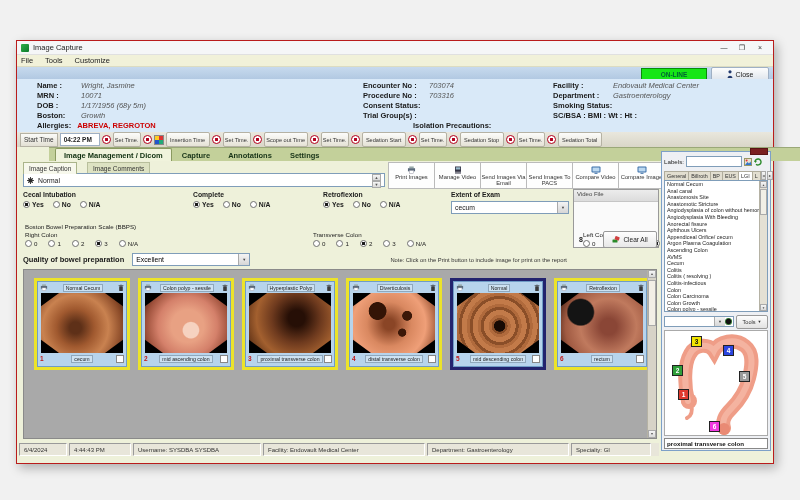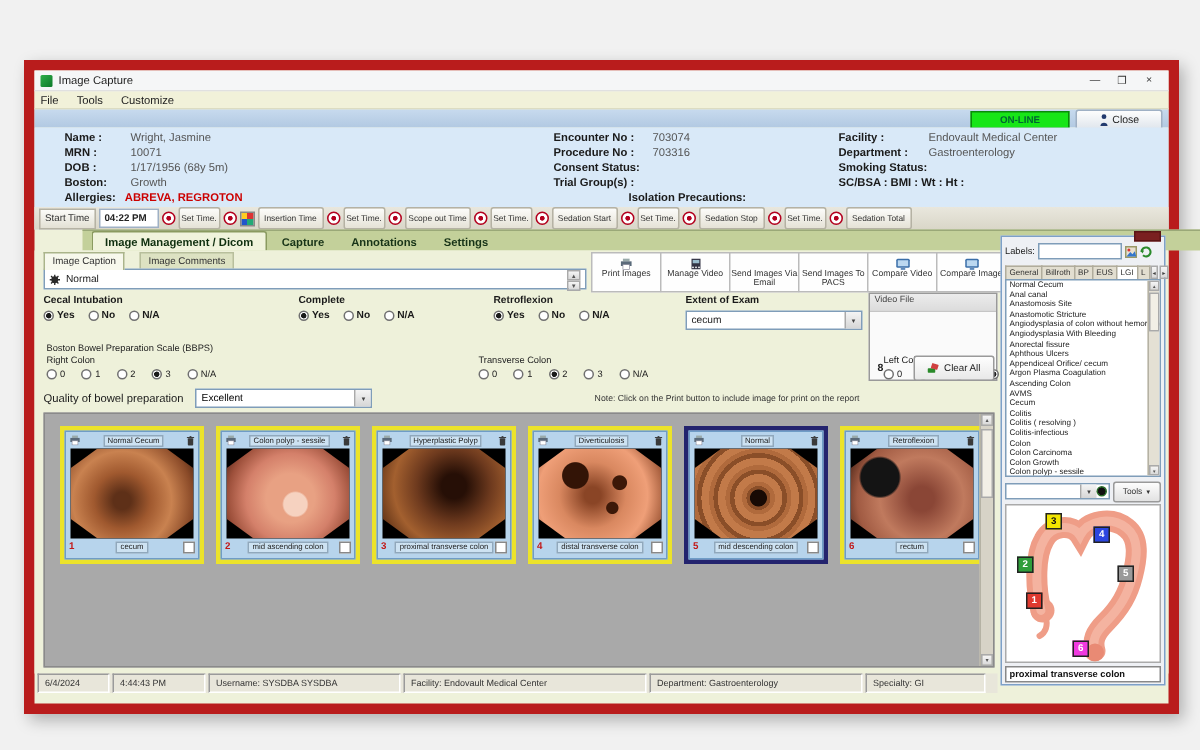--- a/index.html
+++ b/index.html
@@ -1,34 +1,34 @@
 <!DOCTYPE html>
 <html><head>
 <meta charset="utf-8">
 <style>
   html,body{margin:0;padding:0;}
   body{width:800px;height:500px;background:#f1f1f1;font-family:"Liberation Sans",sans-serif;position:relative;overflow:hidden;-webkit-font-smoothing:antialiased;}
-  .window{position:absolute;left:16px;top:40px;width:756px;height:422px;background:#eef1da;border:7px solid #b91c1c;box-shadow:3px 4px 10px rgba(0,0,0,.28);}
+  .window{position:absolute;left:16px;top:40px;width:756px;height:422px;background:#eef1da;border:1px solid #b91c1c;box-shadow:3px 4px 10px rgba(0,0,0,.28);}
   
   .titlebar{position:absolute;left:0;top:0;width:100%;height:14px;background:#f5f6f7;display:flex;align-items:center;padding:0 4px;box-sizing:border-box;font-size:7.5px;color:#222;border-bottom:1px solid #e0e0e0;}
   .appicon{width:8px;height:8px;background:linear-gradient(135deg,#2fae4a,#0d7a2a);margin-right:4px;border-radius:1px;}
   .wctrl{margin-left:auto;display:flex;}
   .wbtn{width:18px;height:13px;display:flex;align-items:center;justify-content:center;font-size:7px;color:#333;}
   
   .menubar{position:absolute;left:0;top:14px;width:100%;height:12px;background:#f1f1d9;border-bottom:1px solid #dcdcc2;display:flex;align-items:center;gap:12px;padding:0 4px;box-sizing:border-box;font-size:7.5px;color:#222;}
   
   .band{position:absolute;left:0;top:26px;width:100%;height:12px;background:linear-gradient(#c7daee,#b2c9e2);}
   .online{position:absolute;right:66px;top:1px;width:64px;height:10px;background:#17e617;border:1px solid #0a8a0a;color:#073;color:#052;font-size:6.5px;font-weight:bold;display:flex;align-items:center;justify-content:center;color:#063;}
   .closebtn{position:absolute;right:4px;top:0px;width:56px;height:12px;background:linear-gradient(#fdfdfd,#dfe5ec);border:1px solid #9fb0c4;border-radius:2px;display:flex;align-items:center;justify-content:center;gap:3px;font-size:7px;color:#222;}
   
   .patient{position:absolute;left:0;top:38px;width:100%;height:68px;background:#d9e9f8;}
   .pcol{position:absolute;top:2px;font-size:7.5px;color:#333;}
   .prow{height:10px;line-height:10px;white-space:nowrap;}
   .plbl{font-weight:bold;color:#1a1a1a;display:inline-block;}
-  .pval{color:#555;}
+  .pval{color:#555;font-style:italic;}
   .c1{left:20px;} .c1 .plbl{width:44px;}
   .c2{left:198px;} .c2 .plbl{width:58px;}
   .c3{left:346px;} .c3 .plbl{width:66px;}
   .c4{left:536px;} .c4 .plbl{width:60px;}
   .allergy{position:absolute;left:20px;top:42px;font-size:7.5px;font-weight:bold;color:#1a1a1a;white-space:nowrap;}
   .allergyval{color:#cc0000;margin-left:6px;}
   .isolation{position:absolute;left:396px;top:42px;font-size:7.5px;font-weight:bold;color:#1a1a1a;}
   
   .timebar{position:absolute;left:0;top:53px;width:100%;height:15px;display:flex;align-items:center;gap:2px;padding:0 3px;box-sizing:border-box;background:linear-gradient(#e9e7dd,#d9d6c8);}
   .tlabel{font-size:6.5px;color:#333;background:linear-gradient(#fbfbf8,#e3e0d4);border:1px solid #b5b2a4;height:12px;display:flex;align-items:center;padding:0 3px;}
@@ -74,21 +74,21 @@
   .bbps{position:absolute;left:6px;top:62px;width:634px;height:26px;font-size:6.2px;color:#222;}
   .bbpstitle{position:absolute;left:2px;top:0;}
   .bsec{position:absolute;top:8px;}
   .bseclbl{margin-bottom:2px;}
   .b1{left:2px;} .b2{left:290px;} .b3{left:560px;}
   .bbps .opt{margin-right:8px;}
   .btotal{position:absolute;left:900px;top:14px;font-weight:bold;font-size:7px;}
   .clearall{position:absolute;left:966px;top:8px;width:52px;height:15px;background:linear-gradient(#fefefe,#e8e8e8);border:1px solid #9a9a9a;border-radius:2px;display:flex;align-items:center;justify-content:center;gap:3px;font-size:6.5px;color:#222;}
   
   .qualrow{position:absolute;left:6px;top:92px;display:flex;align-items:center;gap:8px;}
-  .quallbl{font-size:7.5px;font-weight:normal;color:#1a1a1a;}
+  .quallbl{font-size:7.5px;font-weight:bold;color:#1a1a1a;}
   .note{position:absolute;left:300px;top:96px;width:250px;font-size:5.8px;color:#333;text-align:right;}
   
   .thumbsarea{position:absolute;left:6px;top:108px;width:634px;height:170px;background:#a9a9a9;border:1px solid #8a8a8a;box-sizing:border-box;}
   .vsb{position:absolute;right:0;top:0;width:8px;height:100%;background:#d7d3c7;border-left:1px solid #b5b2a4;}
   .vsb .arrow{position:absolute;left:0;width:8px;height:8px;background:linear-gradient(#f6f6f6,#d9d9d9);border:1px solid #aaa;box-sizing:border-box;font-size:3.5px;display:flex;align-items:center;justify-content:center;color:#555;}
   .vsb .a-up{top:0;} .vsb .a-dn{bottom:0;}
   .vsb .sthumb{position:absolute;left:0;top:10px;width:8px;height:46px;background:#f2efe6;border:1px solid #aaa;box-sizing:border-box;}
   .thumb{position:absolute;top:8px;width:90px;height:86px;border:3px solid #ece32a;background:#b7d4ec;}
   .thumb.sel{border-color:#23236e;}
   .thumb .inner{position:absolute;inset:0;border:1px solid #6f9cc6;}

